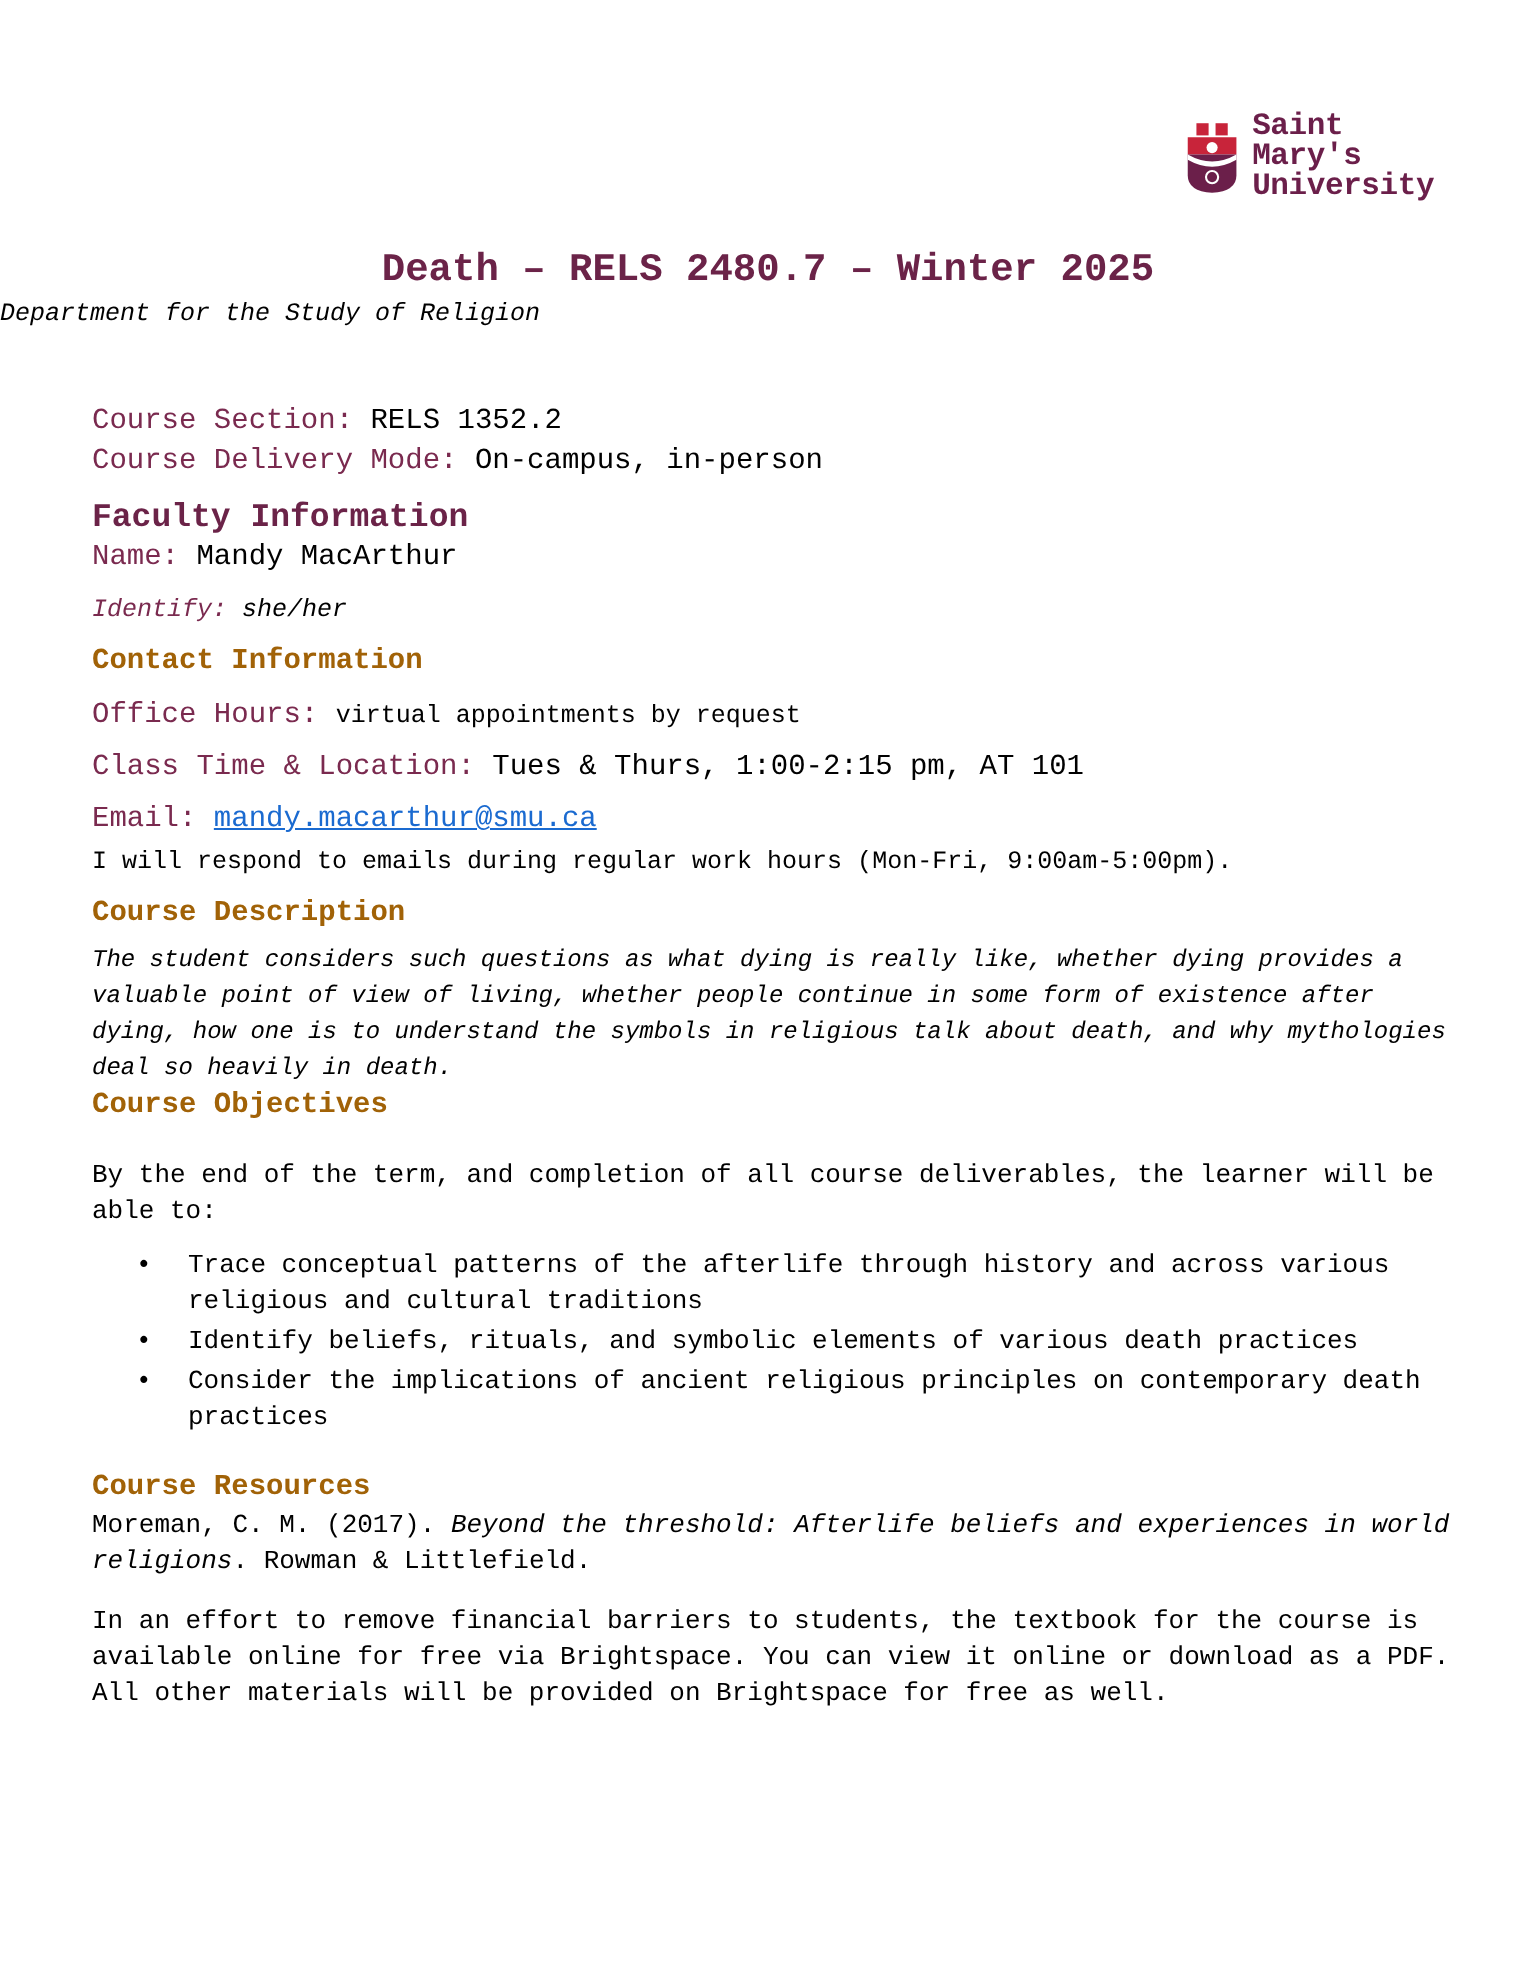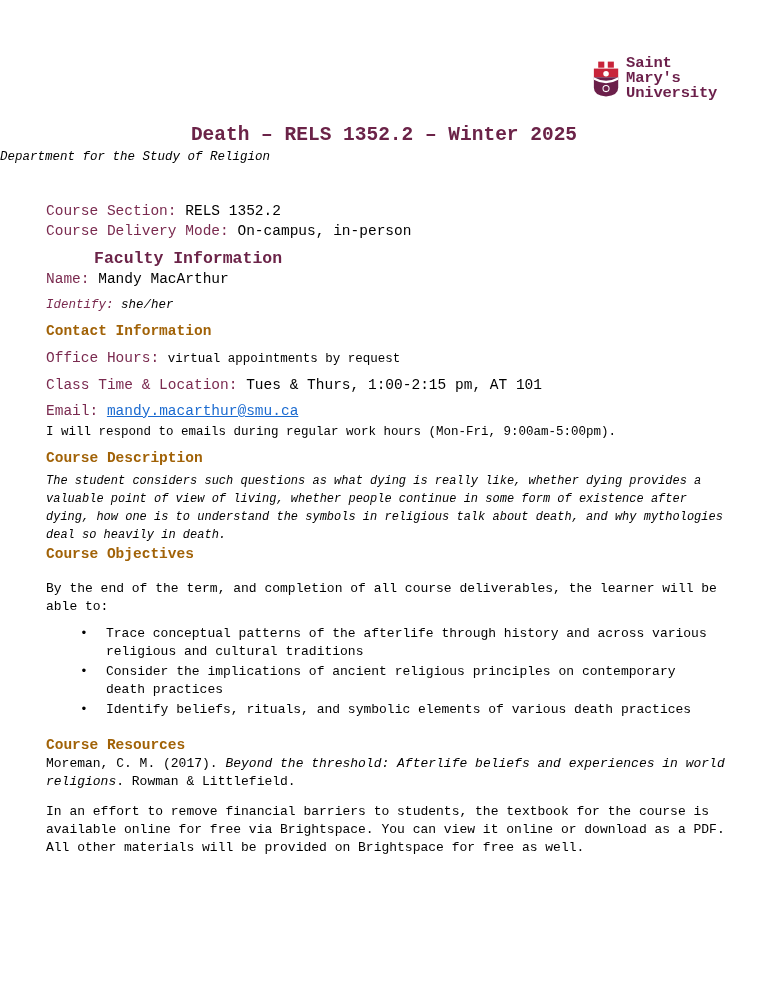--- a/index.html
+++ b/index.html
@@ -17,21 +17,21 @@
   .label { color: #7a2a4f; }
   .row { font-size: 14.5px; line-height: 20px; }
   .h2 { color: #6b2348; font-weight: bold; font-size: 16.5px; line-height: 20px; }
   .h3 { color: #a16207; font-weight: bold; font-size: 14.5px; line-height: 20px; }
   .small { font-size: 12.5px; }
   .italic { font-style: italic; }
   a.email { color: #1a6ad0; text-decoration: underline; }
   p { margin: 0; }
   .desc { font-size: 12px; line-height: 18px; font-style: italic; }
   .body13 { font-size: 13px; line-height: 18px; }
-  ul.obj { list-style: none; margin: 16px; padding: 0; }
+  ul.obj { list-style: none; margin: 4px; padding: 0; }
   ul.obj li { position: relative; padding-left: 44px; font-size: 13px; line-height: 18px; }
   ul.obj li::before { content: "•"; position: absolute; left: 18px; top: 0; }
 </style>
 </head>
 <body>
 
 <div class="page">
 
   <div class="logo">
     <svg viewBox="0 0 30 40">
@@ -42,35 +42,35 @@
       <path d="M1 18 H29 V30 Q29 39 15 40 Q1 39 1 30 Z" fill="#6b1f4a"></path>
       <path d="M1 18 Q15 26 29 18 L29 21 Q15 29 1 21 Z" fill="#ffffff"></path>
       <circle cx="15" cy="31" r="3.5" fill="none" stroke="#ffffff" stroke-width="1.2"></circle>
     </svg>
     <div class="logo-text">
       <div>Saint Mary's</div>
       <div>University</div>
     </div>
   </div>
 
-  <div class="title">Death – RELS 1352.2 – Winter 2025</div>
+  <div class="title">Death – RELS 2480.7 – Winter 2025</div>
   <div class="subtitle">Department for the Study of Religion</div>
 
   <div class="content">
 
     <div class="row">
       <span class="label">Course Section:</span>
       <span>RELS 1352.2</span>
     </div>
     <div class="row">
       <span class="label">Course Delivery Mode:</span>
       <span>On-campus, in-person</span>
     </div>
 
-    <div class="h2" style="margin-top:8px;margin-left:48px;">Faculty Information</div>
+    <div class="h2" style="margin-top:8px;">Faculty Information</div>
     <div class="row">
       <span class="label">Name:</span>
       <span>Mandy MacArthur</span>
     </div>
     <div class="small italic" style="margin-top:8px; line-height:16px;">
       <span class="label">Identify:</span>
       <span>she/her</span>
     </div>
 
     <div class="h3" style="margin-top:8px;">Contact Information</div>
@@ -88,22 +88,22 @@
     </div>
     <div class="small" style="margin-top:3px; line-height:16px;">I will respond to emails during regular work hours (Mon-Fri, 9:00am-5:00pm).</div>
 
     <div class="h3" style="margin-top:8px;">Course Description</div>
     <p class="desc" style="margin-top:4px;">The student considers such questions as what dying is really like, whether dying provides a valuable point of view of living, whether people continue in some form of existence after dying, how one is to understand the symbols in religious talk about death, and why mythologies deal so heavily in death.</p>
 
     <div class="h3">Course Objectives</div>
     <p class="body13" style="margin-top:16px;">By the end of the term, and completion of all course deliverables, the learner will be able to:</p>
     <ul class="obj" style="margin-top:9px;">
       <li>Trace conceptual patterns of the afterlife through history and across various religious and cultural traditions</li>
+      <li style="margin-top:2px;">Identify beliefs, rituals, and symbolic elements of various death practices</li>
       <li style="margin-top:2px;">Consider the implications of ancient religious principles on contemporary death practices</li>
-      <li style="margin-top:2px;">Identify beliefs, rituals, and symbolic elements of various death practices</li>
     </ul>
 
     <div class="h3" style="margin-top:16px;">Course Resources</div>
     <p class="body13">
       <span>Moreman, C. M. (2017). </span><i>Beyond the threshold: Afterlife beliefs and experiences in world religions</i><span>. Rowman &amp; Littlefield.</span>
     </p>
     <p class="body13" style="margin-top:12px;">In an effort to remove financial barriers to students, the textbook for the course is available online for free via Brightspace. You can view it online or download as a PDF. All other materials will be provided on Brightspace for free as well.</p>
 
   </div>
 </div>

